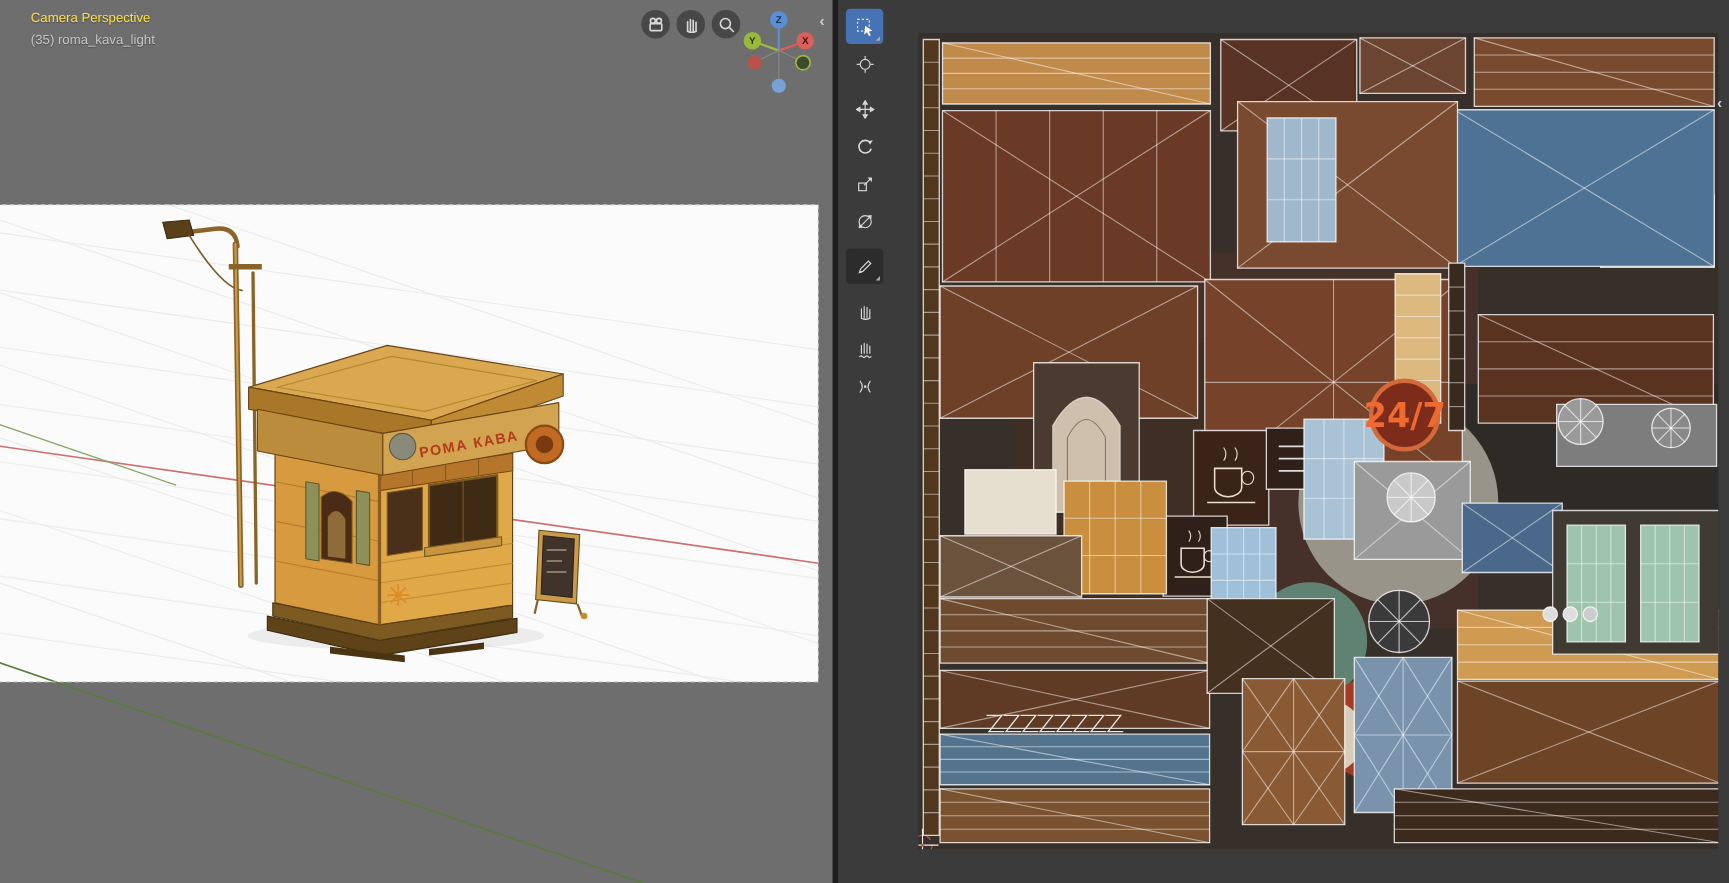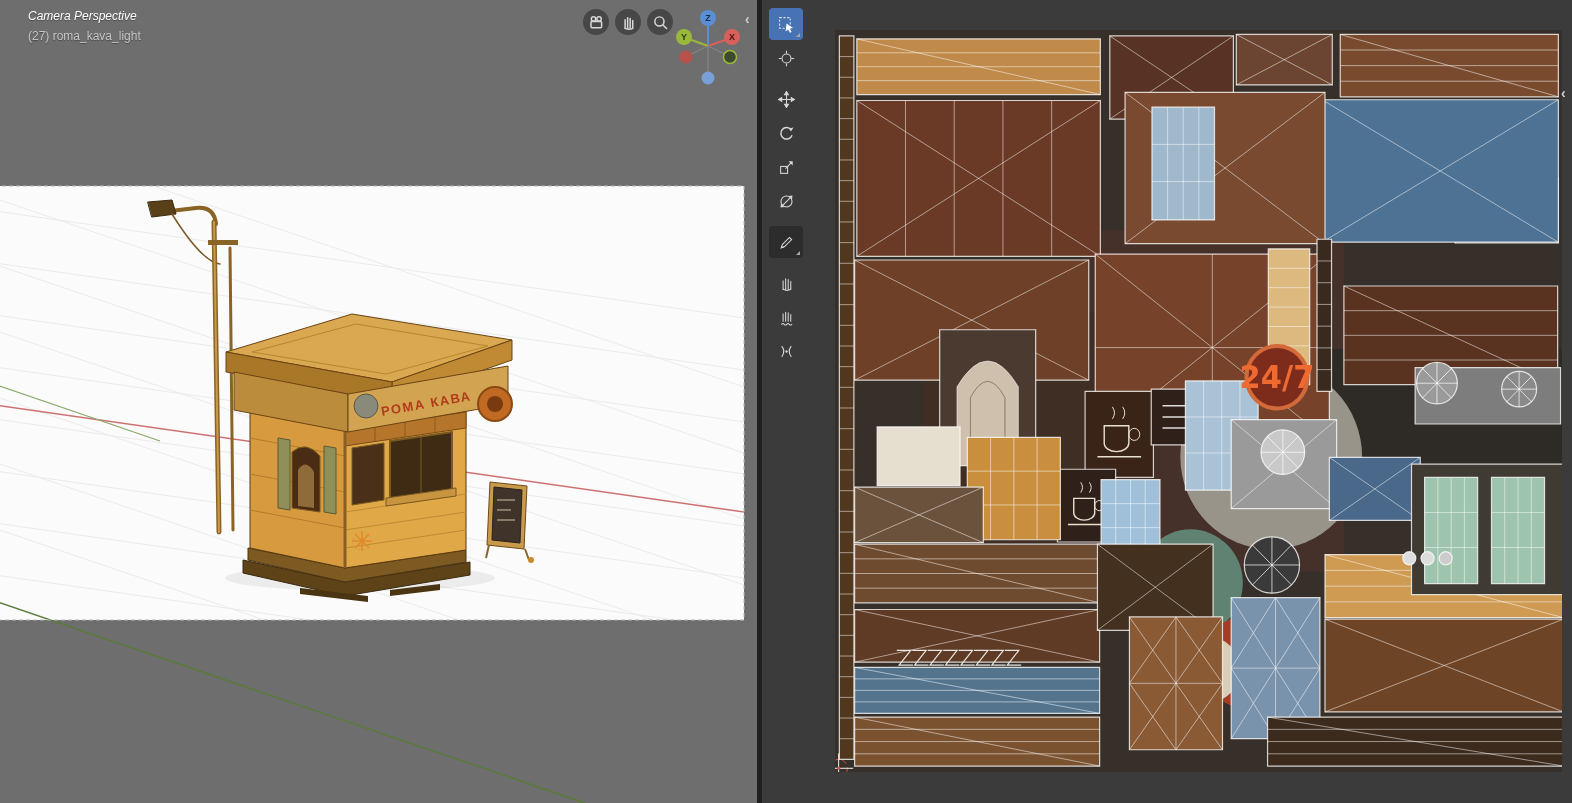--- a/index.html
+++ b/index.html
@@ -3,21 +3,21 @@
 <meta charset="utf-8">
 <style>
   html,body{margin:0;padding:0;width:1572px;height:803px;overflow:hidden;
     background:#3b3b3b;font-family:"Liberation Sans","DejaVu Sans",sans-serif;}
   .abs{position:absolute;}
   
   #vp3d{left:0;top:0;width:757px;height:803px;background:#6e6e6e;}
   #vp-svg{left:0;top:0;}
   .vp-header{left:28px;top:7px;font-size:12px;line-height:1.65;
     text-shadow:0 1px 1px rgba(0,0,0,.35);pointer-events:none;}
-  .vp-header .l1{color:#ffffff;font-style:italic;}
+  .vp-header .l1{color:#fde047;}
   .vp-header .l2{color:#c6c6c6;}
   .navbtns{left:583px;top:9px;display:flex;gap:6px;}
   .navbtn{width:26px;height:26px;border-radius:50%;background:rgba(40,40,40,.55);
     display:grid;place-items:center;border:none;padding:0;cursor:pointer;}
   .navbtn svg{stroke:#d8d8d8;fill:none;stroke-width:1.4;}
   #gizmo{left:668px;top:4px;}
   .chev{color:#cfcfcf;font-size:14px;font-weight:bold;cursor:pointer;line-height:1;}
   #chev-vp{left:745px;top:12px;}
   
   #divider{left:757px;top:0;width:5px;height:803px;background:#1f1f1f;cursor:col-resize;}
@@ -140,21 +140,21 @@
       </g>
     </g>
 
     <line x1="-5" y1="601" x2="585" y2="803" stroke="#5a7a3a" stroke-width="1.5"></line>
 
     <rect x="-12" y="186" width="756" height="434" fill="none" stroke="#b8b8b8" stroke-dasharray="4 3"></rect>
   </svg>
 
   <div class="vp-header abs">
     <div class="l1">Camera Perspective</div>
-    <div class="l2">(27) roma_kava_light</div>
+    <div class="l2">(35) roma_kava_light</div>
   </div>
 
   <div class="navbtns abs">
     <button class="navbtn" title="Toggle Camera View">
       <svg width="17" height="17" viewBox="0 0 16 16">
         <circle cx="5.2" cy="4.6" r="2.1"></circle>
           <circle cx="10.4" cy="4.6" r="2.1"></circle>
         <rect x="2.8" y="7" width="10" height="6" rx="1"></rect>
       </svg>
     </button>

